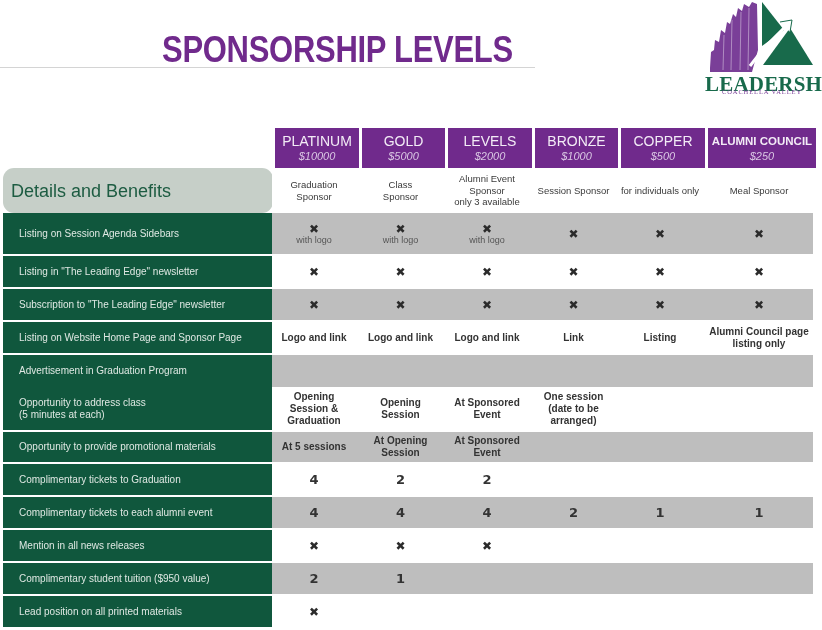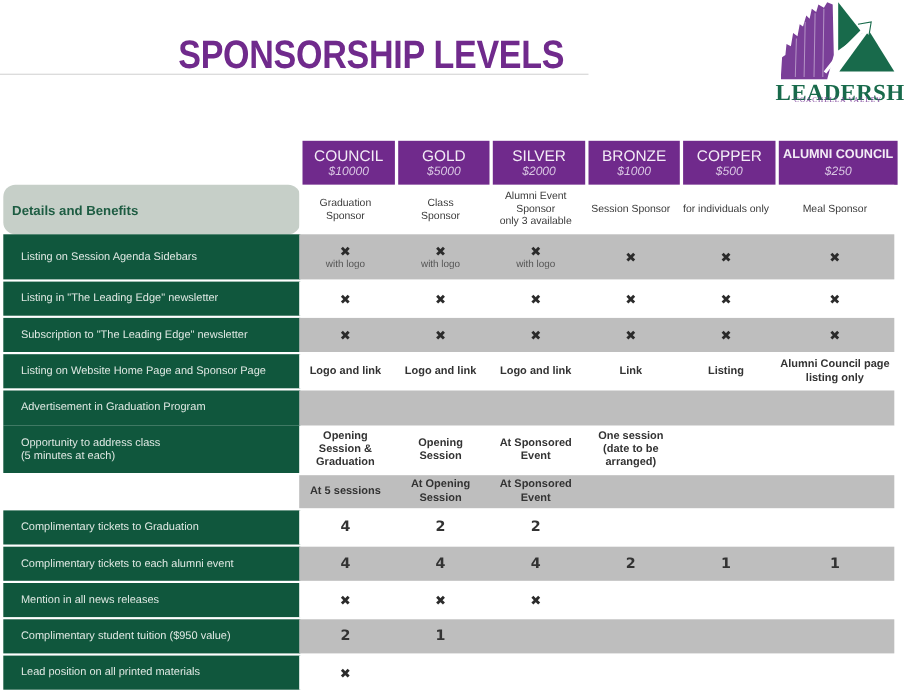--- a/index.html
+++ b/index.html
@@ -46,21 +46,21 @@
   .level-price { color: #d9c6e3; font-size: 11px; line-height: 13px; margin-top: 1px; font-style: italic; }
 
   .row { position: absolute; left: 0; width: 822px; }
   .row-label {
     position: absolute; left: 3px; top: 0; width: 270px; height: 100%;
     background: #10573d; color: #dfe8e3; font-size: 10px; line-height: 12px;
     display: flex; align-items: center; padding-left: 16px; box-sizing: border-box;
     white-space: pre-line;
   }
   .row-label.details {
-    background: #c6cfc8; color: #1d5c42; font-size: 12px; font-weight: bold;
+    background: #c6cfc8; color: #1d5c42; font-size: 18px; font-weight: normal;
     padding-left: 8px;
     border-radius: 11px;
   }
   .row-band {
     position: absolute; left: 272px; top: 0; width: 541px; height: 100%;
   }
   .row-band.grey { background: #bebebe; }
   .row-band.white { background: #ffffff; }
   .vcell {
     height: 100%; display: flex; flex-direction: column; align-items: center;
@@ -98,29 +98,29 @@
     <polyline fill="none" stroke="#ffffff" stroke-width="3" points="50,66 64,48 88,24"></polyline>
     <polygon fill="#ffffff" points="92,20 80,22 90,32"></polygon>
     <polyline fill="none" stroke="#186a4b" stroke-width="1" points="80,22 92,20 90,32"></polyline>
   </svg>
   <div class="logo-word">LEADERSHIP</div>
   <div class="logo-sub">COACHELLA VALLEY</div>
 </div>
 
 <div class="level-header vgrid">
   <div class="level-cell">
-    <div class="level-name">COUNCIL</div>
+    <div class="level-name">PLATINUM</div>
     <div class="level-price">$10000</div>
   </div>
   <div class="level-cell">
     <div class="level-name">GOLD</div>
     <div class="level-price">$5000</div>
   </div>
   <div class="level-cell">
-    <div class="level-name">SILVER</div>
+    <div class="level-name">LEVELS</div>
     <div class="level-price">$2000</div>
   </div>
   <div class="level-cell">
     <div class="level-name">BRONZE</div>
     <div class="level-price">$1000</div>
   </div>
   <div class="level-cell">
     <div class="level-name">COPPER</div>
     <div class="level-price">$500</div>
   </div>
@@ -215,20 +215,21 @@
         <div class="vcell text">At Sponsored
 Event</div>
         <div class="vcell text">One session
 (date to be
 arranged)</div>
         <div class="vcell text"></div>
         <div class="vcell text"></div>
       </div>
     </div>
     <div class="row" style="top: 432px; height: 30px;">
+      <div class="row-label">Opportunity to provide promotional materials</div>
       <div class="row-band vgrid grey">
         <div class="vcell text">At 5 sessions</div>
         <div class="vcell text">At Opening
 Session</div>
         <div class="vcell text">At Sponsored
 Event</div>
         <div class="vcell text"></div>
         <div class="vcell text"></div>
         <div class="vcell text"></div>
       </div>

